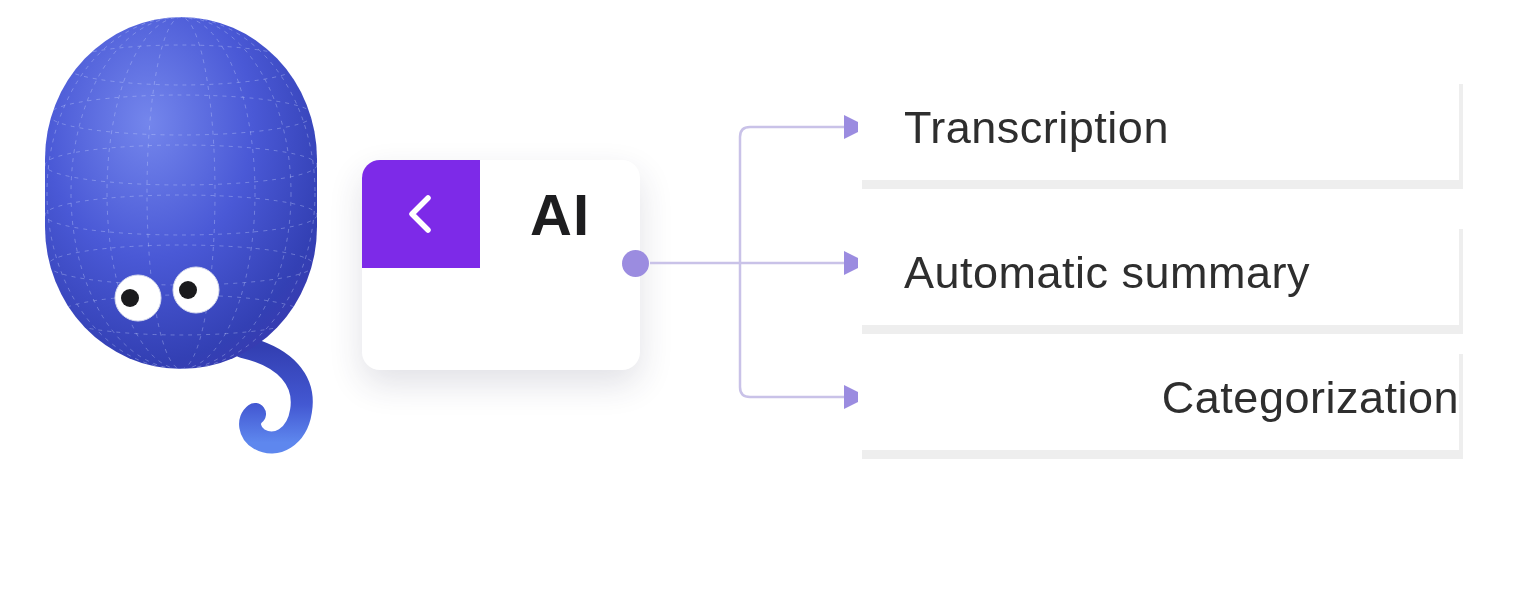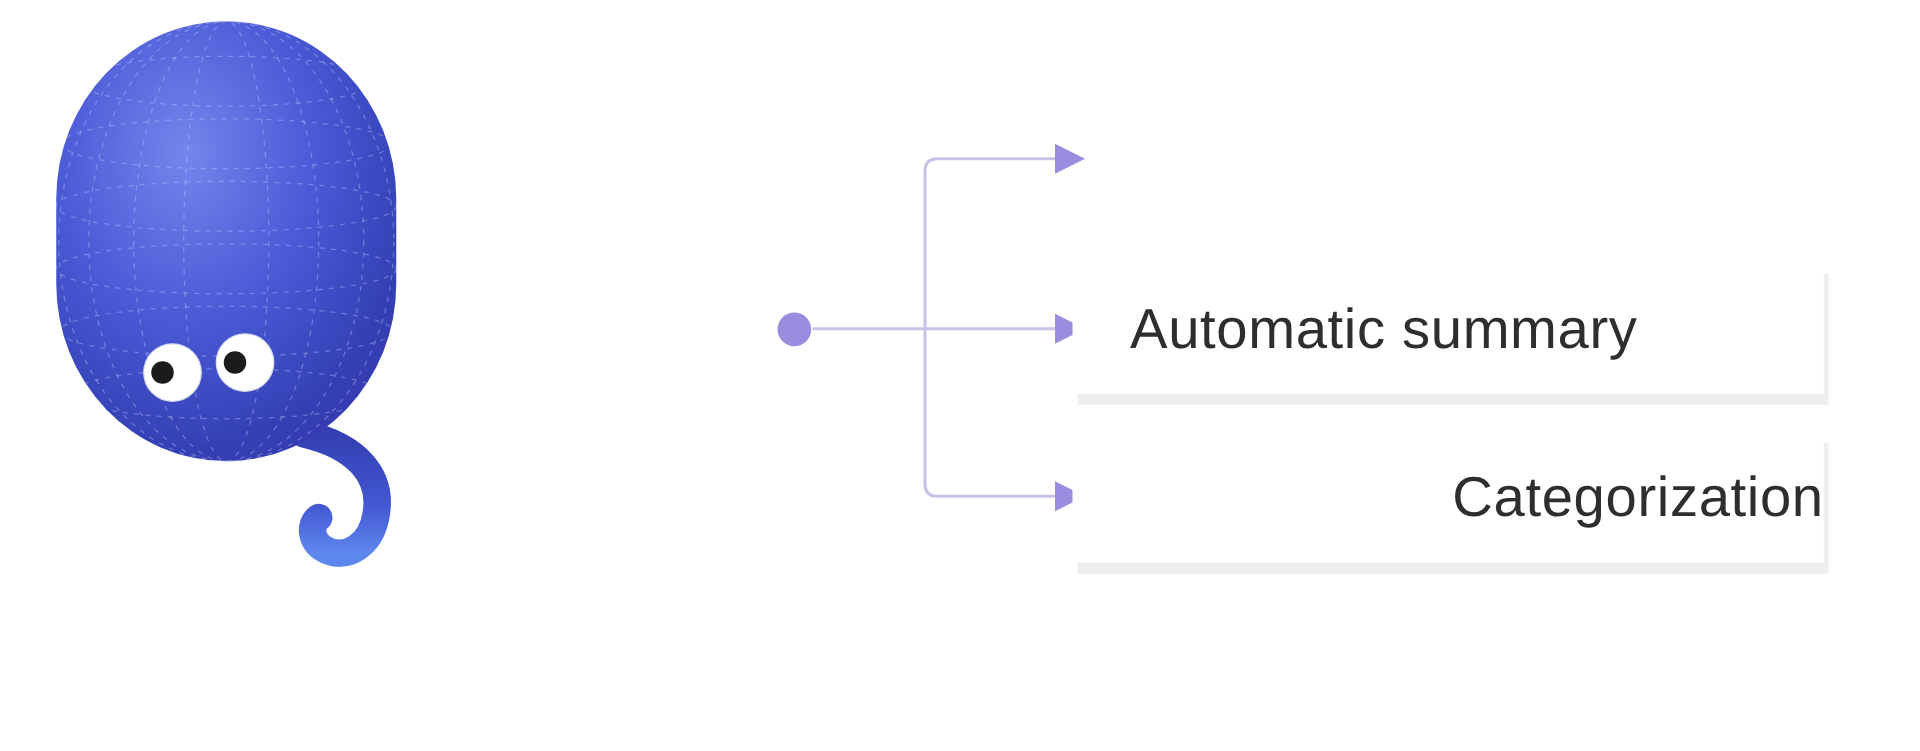--- a/index.html
+++ b/index.html
@@ -92,21 +92,21 @@
     box-shadow: 4px 9px 0 rgba(0, 0, 0, 0.065);
     display: flex;
     align-items: center;
     padding-left: 46px;
     font-size: 45px;
     font-weight: 400;
     color: #2e2e2e;
     letter-spacing: 0.5px;
   }
   .feature-box.f0 { top: 75px; }
-  .feature-box.f1 { top: 210px; }
+  .feature-box.f1 { top: 220px; }
   .feature-box.f2 { top: 345px; justify-content: flex-end; }
 </style>
 </head>
 <body>
 
 <div class="stage">
 
   <svg class="mascot" viewBox="0 0 320 592" aria-hidden="true">
     <defs>
       <radialGradient id="bodyGrad" cx="38%" cy="30%" r="85%">
@@ -149,36 +149,47 @@
     </g>
 
     <g>
       <circle cx="128" cy="293" r="23" fill="#ffffff" stroke="#d8dcee" stroke-width="1"></circle>
       <circle cx="186" cy="285" r="23" fill="#ffffff" stroke="#d8dcee" stroke-width="1"></circle>
       <circle cx="120" cy="293" r="9" fill="#1b1b1d"></circle>
       <circle cx="178" cy="285" r="9" fill="#1b1b1d"></circle>
     </g>
   </svg>
 
+  <div class="ai-card">
+    <div class="chevron-tile">
+      <svg width="52" height="52" viewBox="0 0 52 52" aria-hidden="true">
+        <polyline points="33,10 17,26 33,42" fill="none" stroke="#ffffff" stroke-width="5.5" stroke-linecap="round" stroke-linejoin="round"></polyline>
+      </svg>
+    </div>
+    <div class="ai-label">AI</div>
+  </div>
 
   <div class="connector-dot"></div>
 
   <svg class="connector-svg" viewBox="0 0 1536 601" aria-hidden="true">
     <g stroke="#c9c2e8" stroke-width="2.5" fill="none">
       <path d="M650 263 H844"></path>
       <path d="M740 263 V137 Q740 127 750 127 H844"></path>
       <path d="M740 263 V387 Q740 397 750 397 H844"></path>
     </g>
     <g fill="#9b8ce0">
       <polygon points="844,115 844,139 868,127"></polygon>
       <polygon points="844,251 844,275 868,263"></polygon>
       <polygon points="844,385 844,409 868,397"></polygon>
     </g>
   </svg>
 
+  <div class="feature-box f0">
+    <span>Transcription</span>
+  </div>
   <div class="feature-box f1">
     <span>Automatic summary</span>
   </div>
   <div class="feature-box f2">
     <span>Categorization</span>
   </div>
 
 </div>
 
 </body></html>

